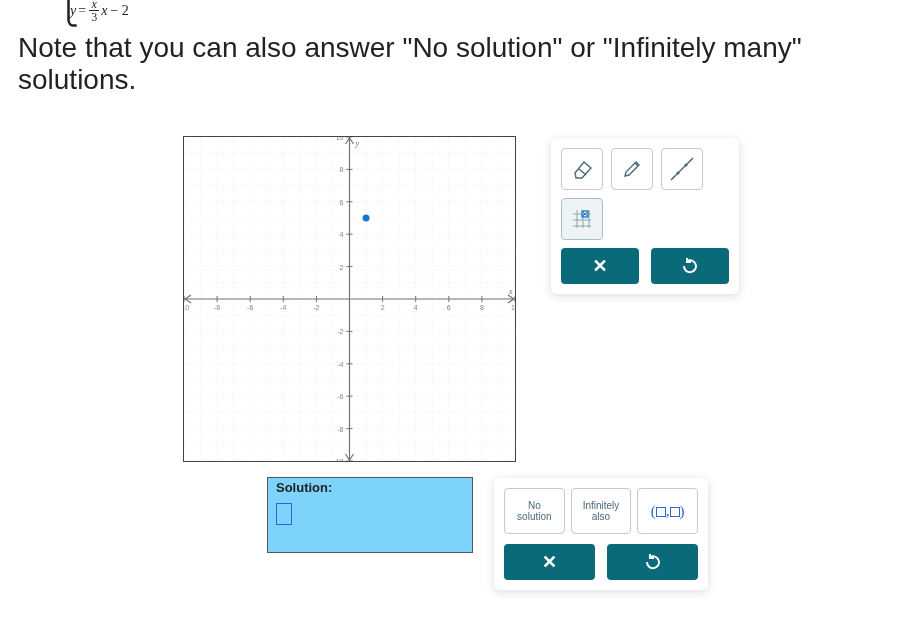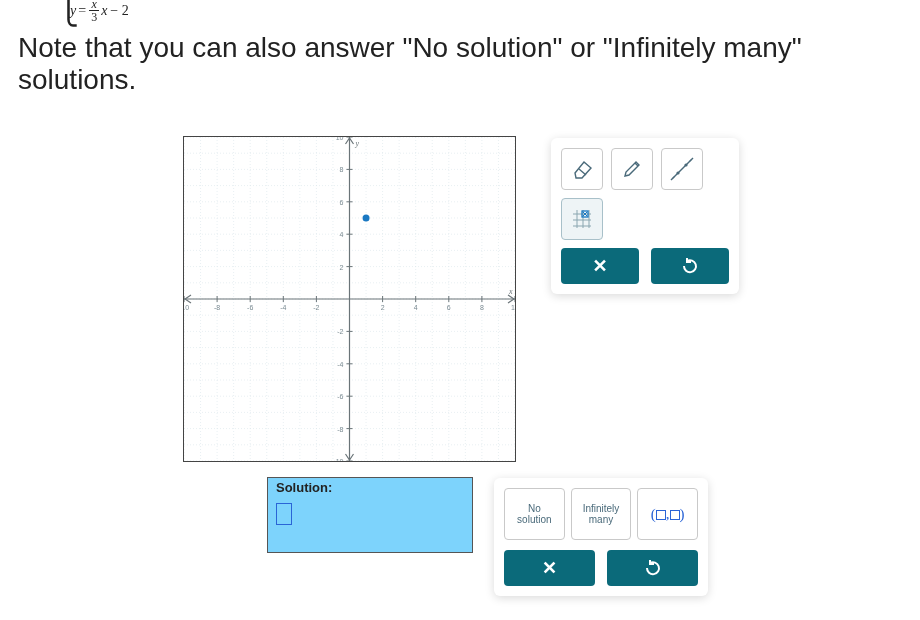--- a/index.html
+++ b/index.html
@@ -141,21 +141,21 @@
     font-size: 16px;
   }
 
   .ans-row {
     display: flex;
     gap: 6px;
     margin-bottom: 10px;
   }
   .ans-btn {
     flex: 1;
-    height: 52px;
+    height: 46px;
     border: 1px solid #c9c9c9;
     border-radius: 4px;
     background: #fff;
     display: flex;
     align-items: center;
     justify-content: center;
     cursor: pointer;
     font-size: 10px;
     color: #4a6a7a;
     text-align: center;
@@ -345,21 +345,21 @@
 </div>
 
 <div class="panel answers">
   <div class="ans-row">
     <div class="ans-btn">
       <span style="white-space:pre-line;">No
 solution</span>
     </div>
     <div class="ans-btn">
       <span style="white-space:pre-line;">Infinitely
-many</span>
+also</span>
     </div>
     <div class="ans-btn">
       <span class="pair">
         <span>(</span><span class="box"></span><span>,</span><span class="box"></span><span>)</span>
       </span>
     </div>
   </div>
   <div class="action-row">
     <button class="action-btn">
       <span style="font-size:18px;font-weight:bold;">✕</span>

